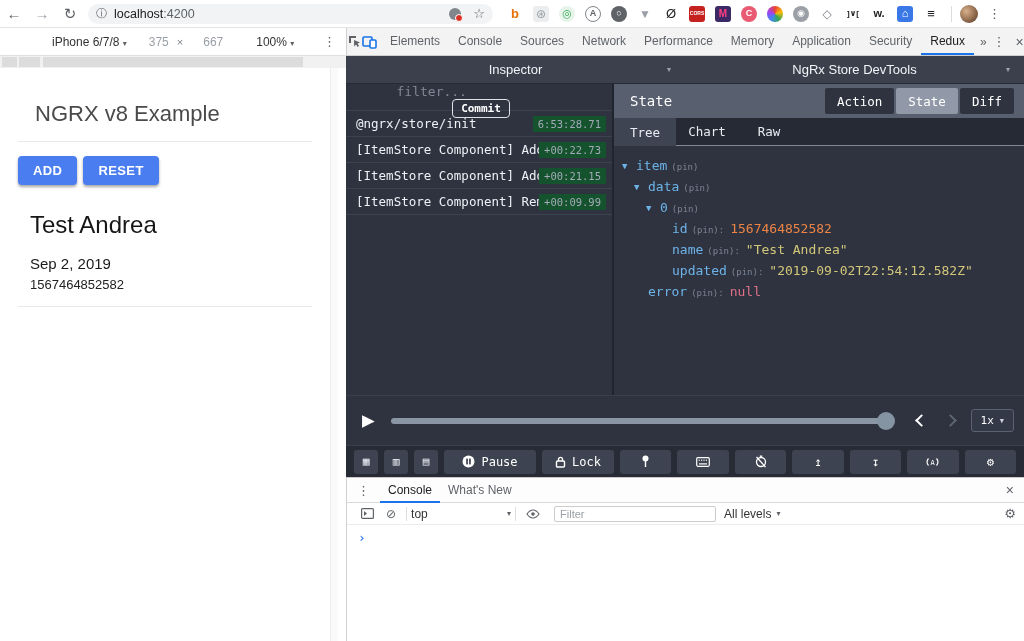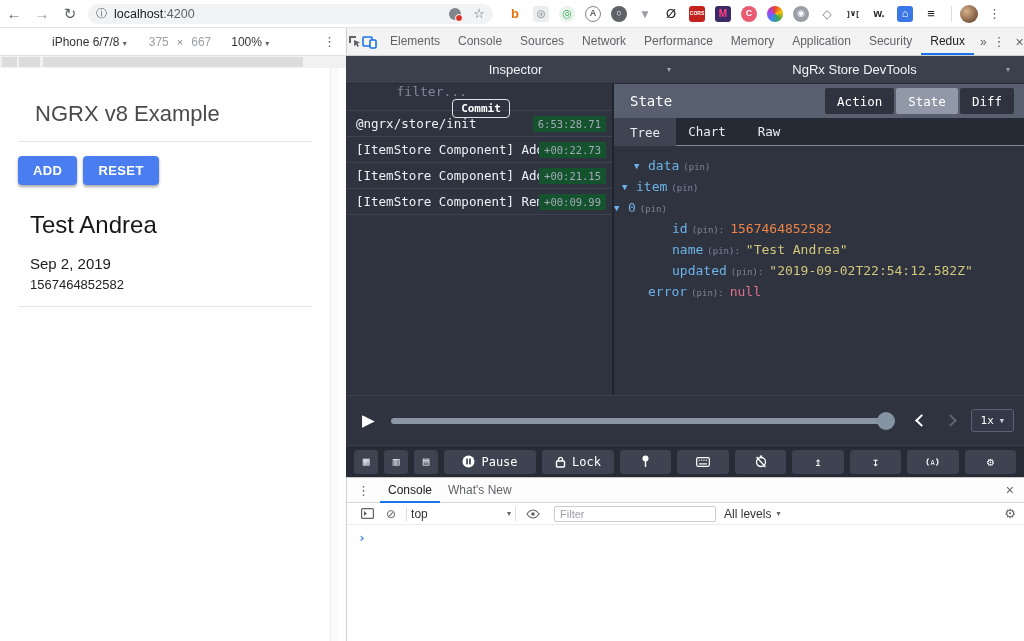--- a/index.html
+++ b/index.html
@@ -48,21 +48,21 @@
   #avatar { width:18px; height:18px; border-radius:50%;
             background:radial-gradient(circle at 35% 35%, #d8b08c, #8a6548 60%, #4f3a28); }
   .menu3 { color:#5f6368; font-size:13px; margin:0 10px 0 10px; letter-spacing:0; }
 
   
   #devicebar { position:absolute; left:0; top:28px; width:346px; height:28px; background:#fff;
                border-bottom:1px solid #e0e0e0; display:flex; align-items:center; font-size:12px; }
   #devicebar .dev { color:#333; margin-left:52px; cursor:pointer; }
   #devicebar .dim { color:#9aa0a6; margin-left:22px; }
   #devicebar .x { color:#80868b; margin:0 8px; font-size:11px; }
-  #devicebar .zoom { color:#333; margin-left:20px; cursor:pointer; }
+  #devicebar .zoom { color:#333; margin-left:33px; cursor:pointer; }
   #devicebar .menu3 { margin-left:auto; margin-right:10px; cursor:pointer; }
   .caret { font-size:8px; color:#5f6368; }
 
   
   #dtabs { position:absolute; left:346px; top:28px; width:678px; height:28px; background:#f3f3f3;
            border-bottom:1px solid #d0d0d0; border-left:1px solid #d0d0d0;
            display:flex; align-items:center; }
   #dtabs svg { display:block; }
   .dt-icon { width:26px; display:flex; justify-content:center; cursor:pointer; }
   .dt-sep { width:1px; height:18px; background:#d0d0d0; margin:0 2px; }
@@ -216,21 +216,21 @@
     </div>
     <span class="tb-divider"></span>
     <span id="avatar"></span>
     <span class="menu3">⋮</span>
   </div>
 
   <div id="devicebar">
     <span class="dev"><span>iPhone 6/7/8</span> <span class="caret">▾</span></span>
     <span class="dim">375</span>
     <span class="x">×</span>
-    <span class="dim" style="margin-left:0">667</span>
+    <span class="dim" style="margin-left:12px">667</span>
     <span class="zoom"><span>100%</span> <span class="caret">▾</span></span>
     <span class="menu3">⋮</span>
   </div>
 
   <div id="dtabs">
     <span class="dt-icon">
       <svg width="15" height="15" viewBox="0 0 15 15">
           <path d="M2 2h7v2H4v5H2z" fill="#5f6368"></path>
           <path d="M7 6l6 2.6-2.4 1L12 12l-1.4 1-1.4-2.4-2 1.8z" fill="#5f6368"></path>
         </svg>
@@ -320,27 +320,27 @@
         <button class="modebtn">Action</button>
         <button class="modebtn sel">State</button>
         <button class="modebtn">Diff</button>
       </div>
       <div id="rtabs">
         <span class="rtab sel">Tree</span>
         <span class="rtab">Chart</span>
         <span class="rtab">Raw</span>
       </div>
       <div id="tree">
+        <div class="trow" style="padding-left:8px">
+          <span class="arrow">▼</span><span class="tkey">item</span><span class="pin">(pin)</span>
+        </div>
         <div class="trow" style="padding-left:20px">
           <span class="arrow">▼</span><span class="tkey">data</span><span class="pin">(pin)</span>
         </div>
-        <div class="trow" style="padding-left:8px">
-          <span class="arrow">▼</span><span class="tkey">item</span><span class="pin">(pin)</span>
-        </div>
-        <div class="trow" style="">
+        <div class="trow" style="padding-left:32px">
           <span class="arrow">▼</span><span class="tkey">0</span><span class="pin">(pin)</span>
         </div>
         <div class="trow" style="padding-left:44px">
           <span class="arrow"></span><span class="tkey">id</span><span class="pin">(pin):</span><span class="tval v-num">1567464852582</span>
         </div>
         <div class="trow" style="padding-left:44px">
           <span class="arrow"></span><span class="tkey">name</span><span class="pin">(pin):</span><span class="tval v-str">"Test Andrea"</span>
         </div>
         <div class="trow" style="padding-left:44px">
           <span class="arrow"></span><span class="tkey">updated</span><span class="pin">(pin):</span><span class="tval v-str">"2019-09-02T22:54:12.582Z"</span>

